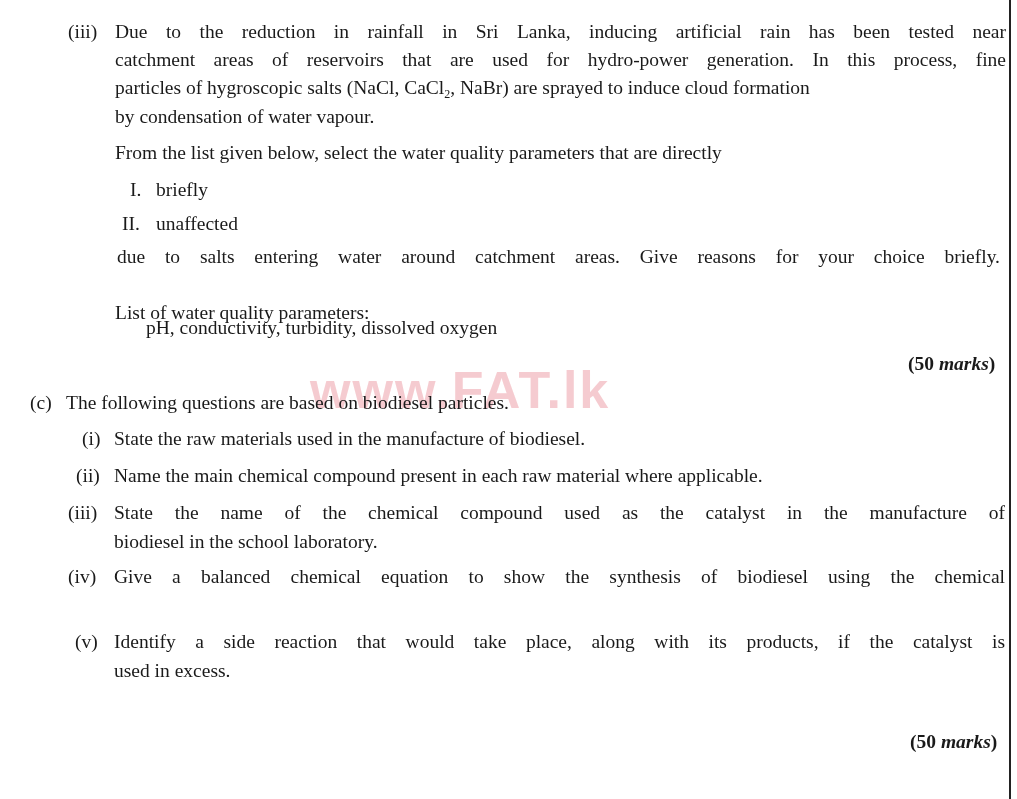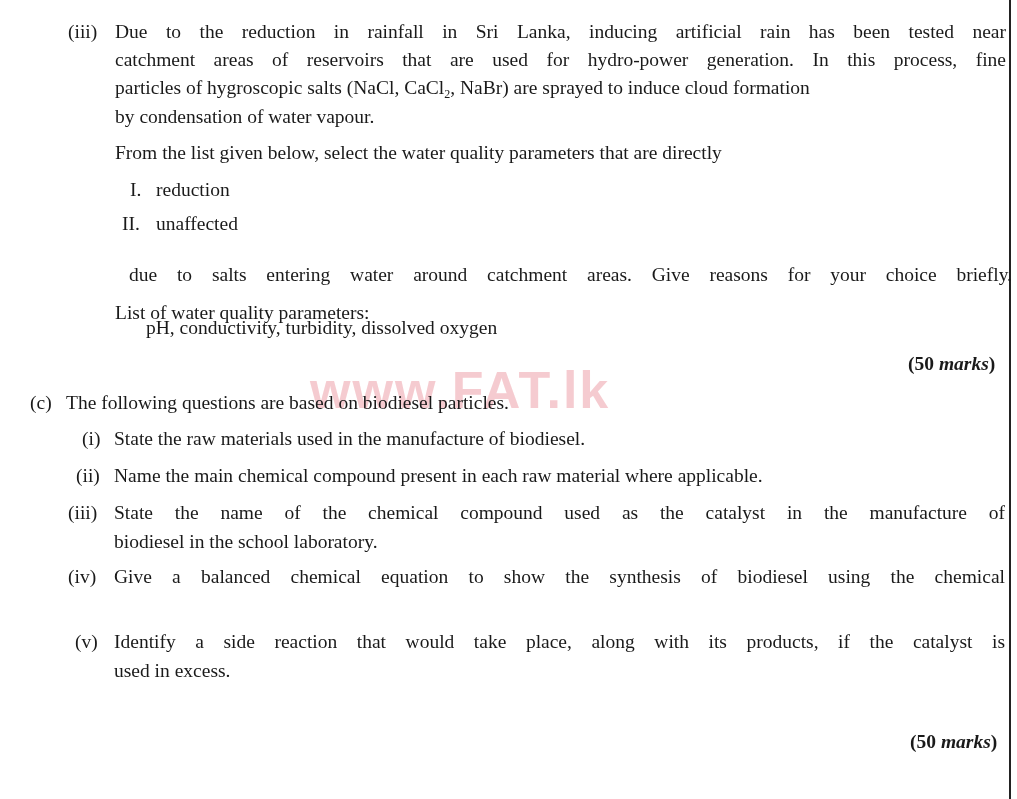--- a/index.html
+++ b/index.html
@@ -72,25 +72,25 @@
   <div class="line just" style="left:115px; top:22px; width:891px;">Due to the reduction in rainfall in Sri Lanka, inducing artificial rain has been tested near</div>
   <div class="line just" style="left:115px; top:50px; width:891px;">catchment areas of reservoirs that are used for hydro-power generation. In this process, fine</div>
   <div class="line" style="left:115px; top:78px; width:891px; display:flex; justify-content:space-between;">
     <span><span>particles of hygroscopic salts (NaCl, CaCl</span><sub>2</sub><span>, NaBr) are sprayed to induce cloud formation</span></span>
   </div>
   <div class="line" style="left:115px; top:107px;">by condensation of water vapour.</div>
 
   <div class="line" style="left:115px; top:143px;">From the list given below, select the water quality parameters that are directly</div>
 
   <div class="line" style="left:130px; top:180px;">I.</div>
-  <div class="line" style="left:156px; top:180px;">reduction</div>
+  <div class="line" style="left:156px; top:180px;">briefly</div>
   <div class="line" style="left:122px; top:214px;">II.</div>
   <div class="line" style="left:156px; top:214px;">unaffected</div>
 
-  <div class="line just" style="left:129px; top:247px; width:883px;margin-top:18px;">due to salts entering water around catchment areas. Give reasons for your choice briefly.</div>
+  <div class="line just" style="left:117px; top:247px; width:883px;">due to salts entering water around catchment areas. Give reasons for your choice briefly.</div>
   <div class="line" style="left:115px; top:283px;margin-top:20px;">List of water quality parameters:</div>
   <div class="line" style="left:146px; top:318px;">pH, conductivity, turbidity, dissolved oxygen</div>
 
   <div class="line marks" style="left:908px; top:354px;"><span>(50</span>&nbsp;<i>marks</i><span>)</span></div>
 
   <div class="line" style="left:30px; top:393px;">(c)</div>
   <div class="line" style="left:66px; top:393px;">The following questions are based on biodiesel particles.</div>
 
   <div class="line" style="left:82px; top:429px;">(i)</div>
   <div class="line" style="left:114px; top:429px;">State the raw materials used in the manufacture of biodiesel.</div>

